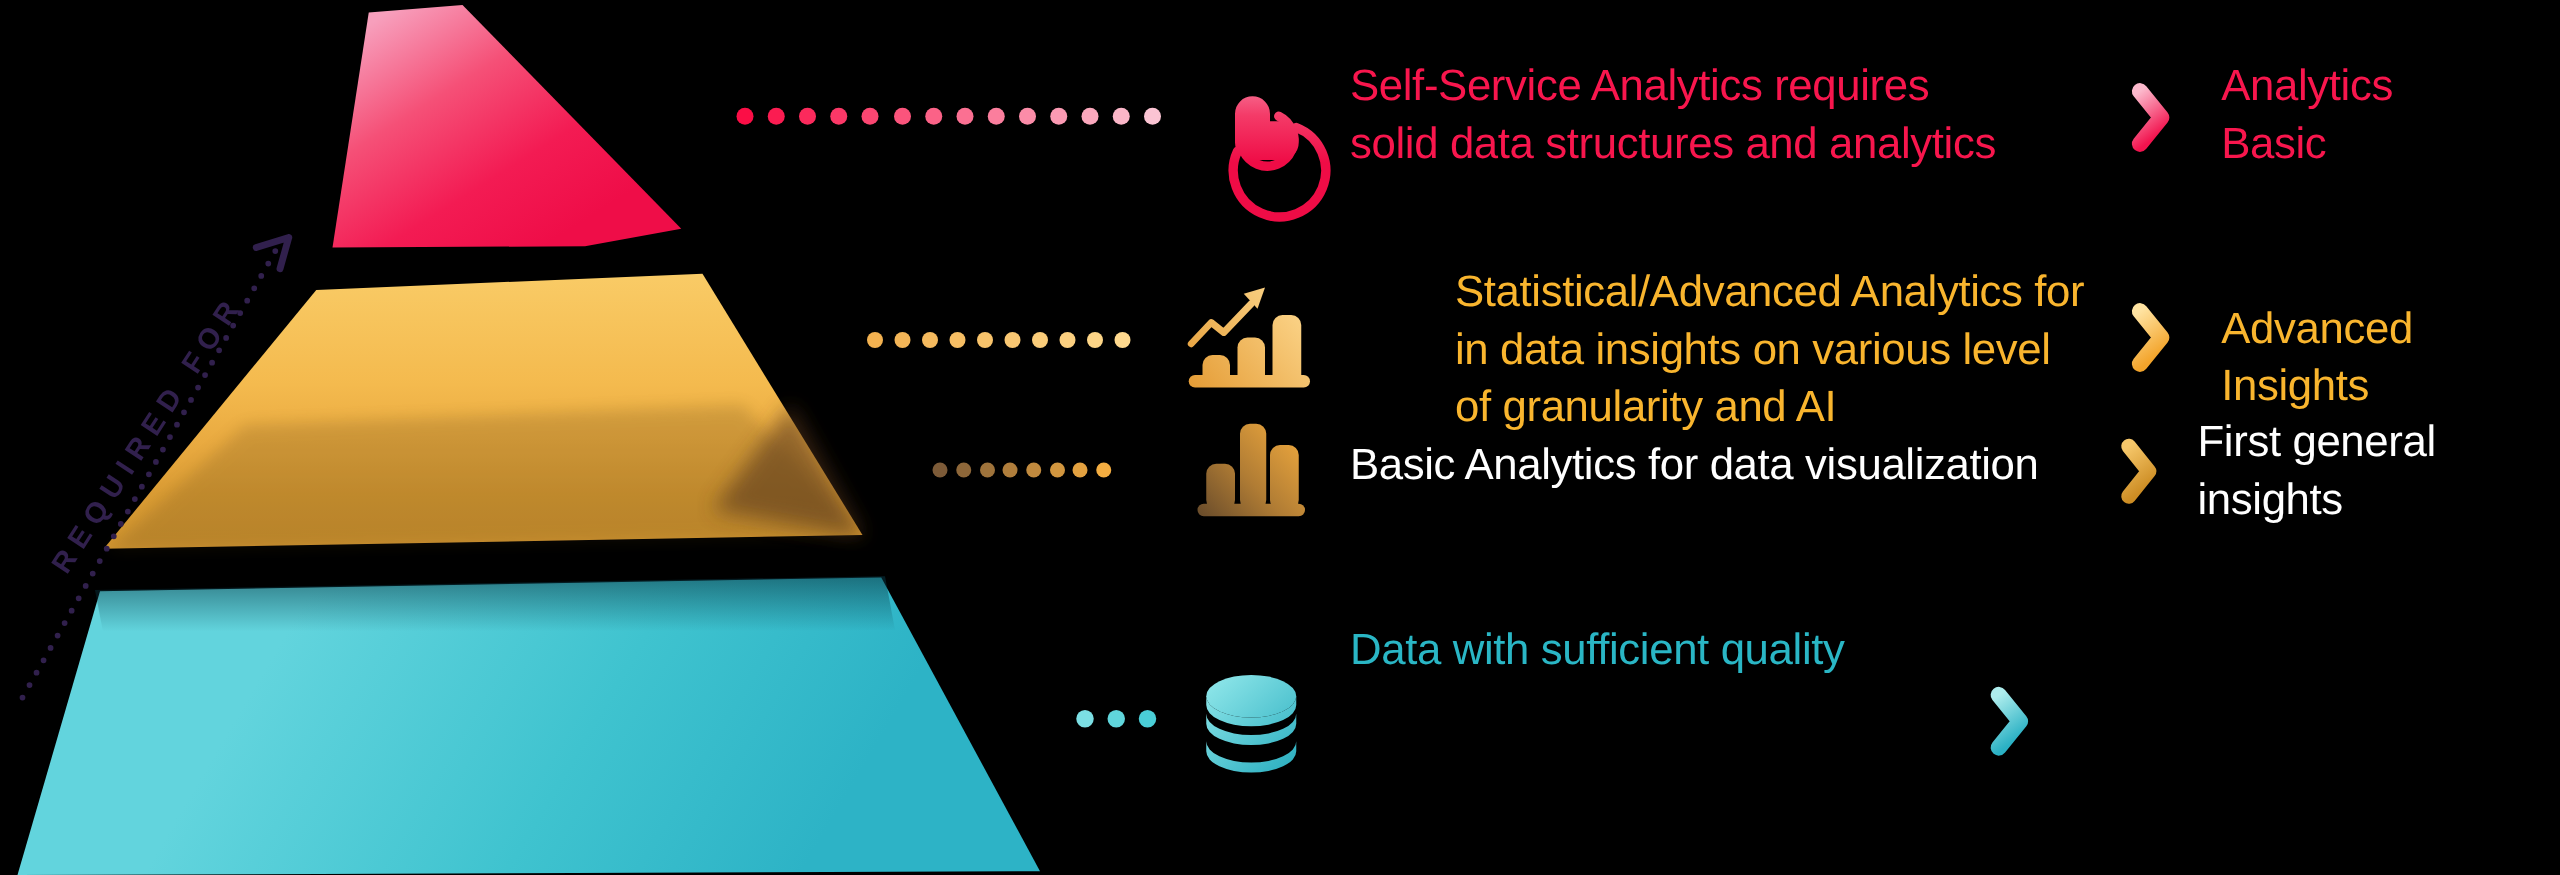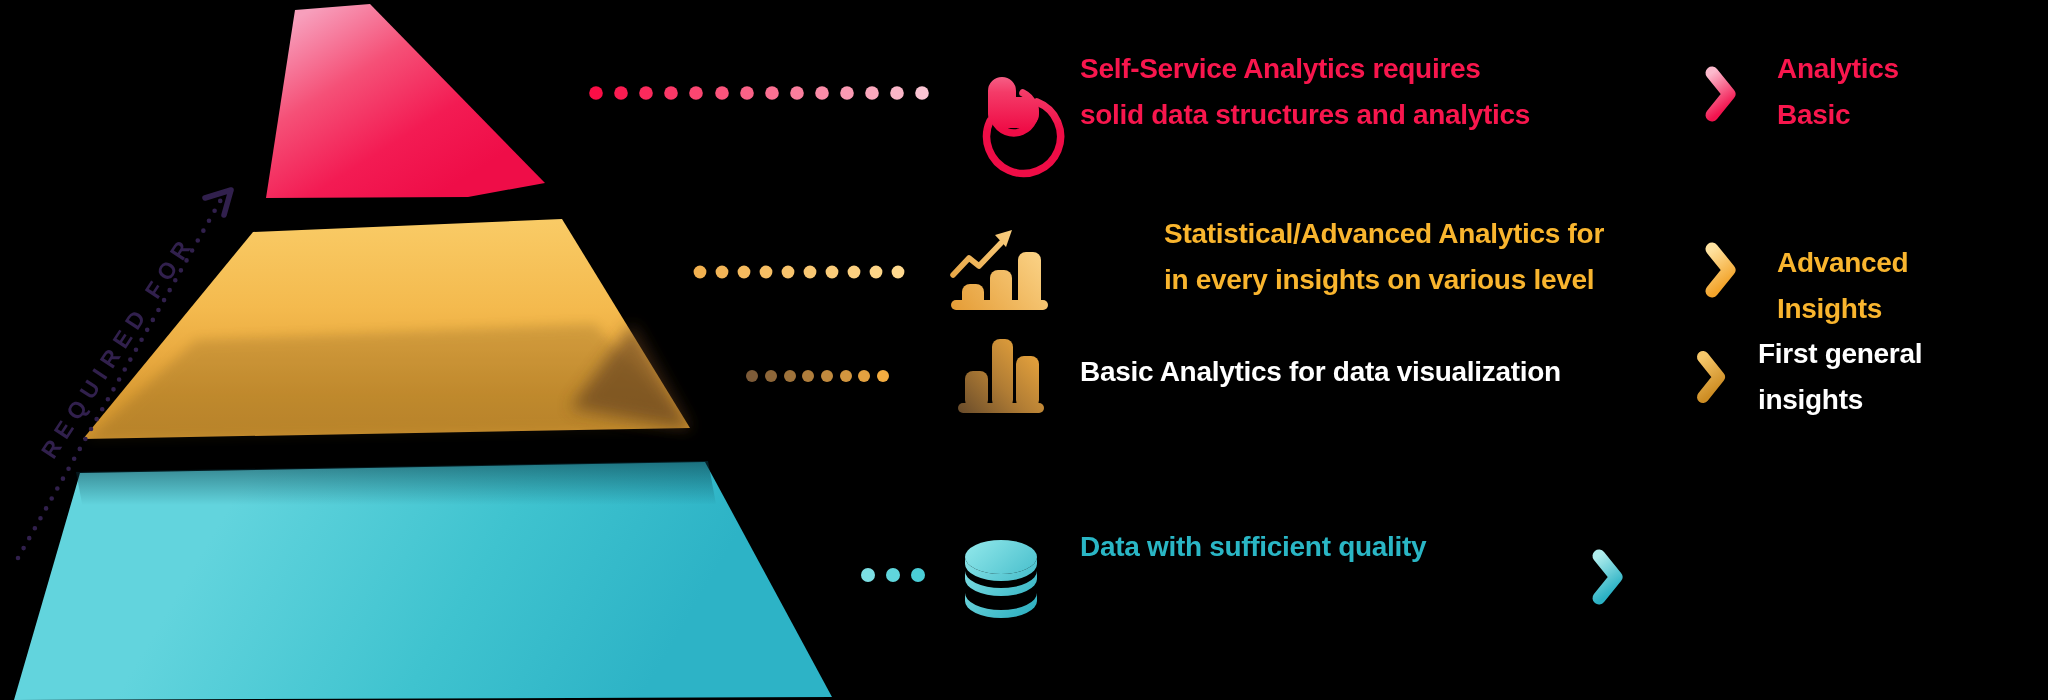--- a/index.html
+++ b/index.html
@@ -1,33 +1,33 @@
 <!DOCTYPE html>
 <html><head>
 <meta charset="utf-8">
 <style>
   html,body{margin:0;padding:0;background:#000;}
   body{width:2048px;height:700px;position:relative;overflow:hidden;
        font-family:"Liberation Sans",sans-serif;}
   .stage{position:absolute;inset:0;}
   svg{position:absolute;left:0;top:0;}
-  .txt{position:absolute;font-weight:bold;font-size:28px;line-height:46px;
+  .txt{position:absolute;font-weight:normal;font-size:35px;line-height:46px;
        letter-spacing:-0.3px;white-space:nowrap;}
   .txt span{display:block;}
   .c-pink{color:#f8164d;}
   .c-yellow{color:#f9b52e;}
   .c-orange{color:#ffffff;}
   .c-teal{color:#2ab6c5;}
   #desc1{left:1080px;top:46px;}
   #lbl1{left:1777px;top:46px;}
   #desc2{left:1132px;top:211px;margin-left:32px;}
   #lbl2{left:1777px;top:224px;margin-top:16px;}
   #desc3{left:1080px;top:349px;}
   #lbl3{left:1758px;top:331px;}
-  #desc4{left:1080px;top:524px;}
+  #desc4{left:1080px;top:497px;}
   #lbl4{left:1642px;top:527px;}
   #reqfor{position:absolute;left:118px;top:347px;color:#31204d;
           font-weight:bold;font-size:23px;letter-spacing:7px;white-space:nowrap;
           transform:translate(-50%,-50%) rotate(-57deg);}
 </style>
 </head>
 <body>
 
 <div class="stage">
 
@@ -209,21 +209,22 @@
   <span>Self-Service Analytics requires</span>
   <span>solid data structures and analytics</span>
 </div>
 <div id="lbl1" class="txt c-pink">
   <span>Analytics</span>
   <span>Basic</span>
 </div>
 
 <div id="desc2" class="txt c-yellow">
   <span>Statistical/Advanced Analytics for</span>
-  <span>in every insights on various level</span>
+  <span>in data insights on various level</span>
+  <span>of granularity and AI</span>
 </div>
 <div id="lbl2" class="txt c-yellow">
   <span>Advanced</span>
   <span>Insights</span>
 </div>
 
 <div id="desc3" class="txt c-orange">
   <span>Basic Analytics for data visualization</span>
 </div>
 <div id="lbl3" class="txt c-orange">

